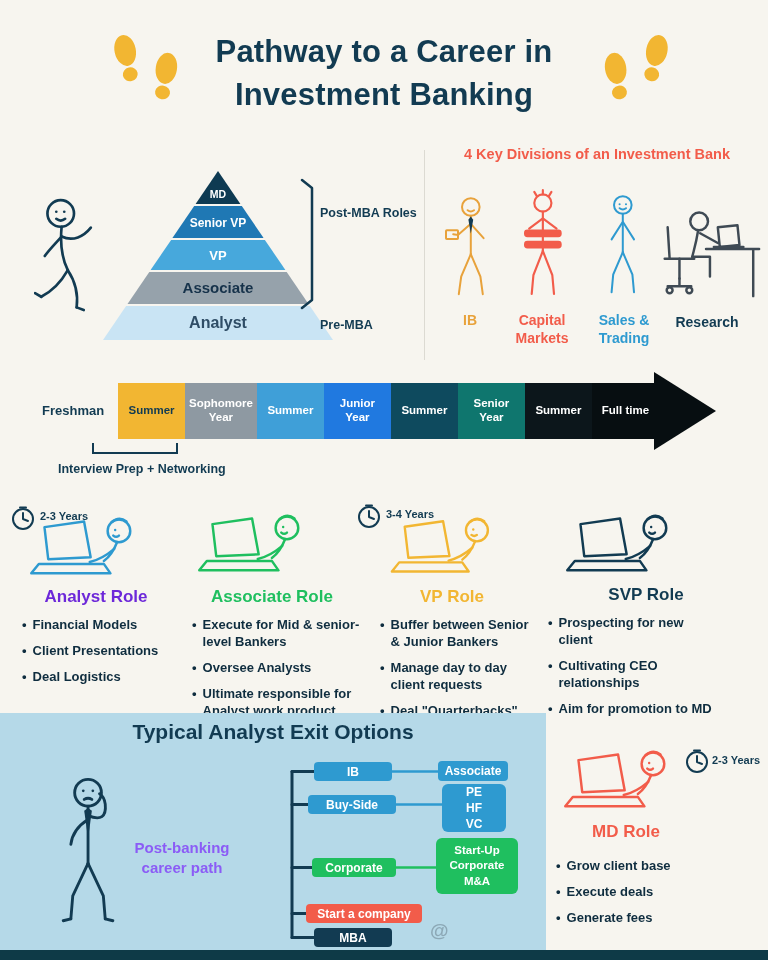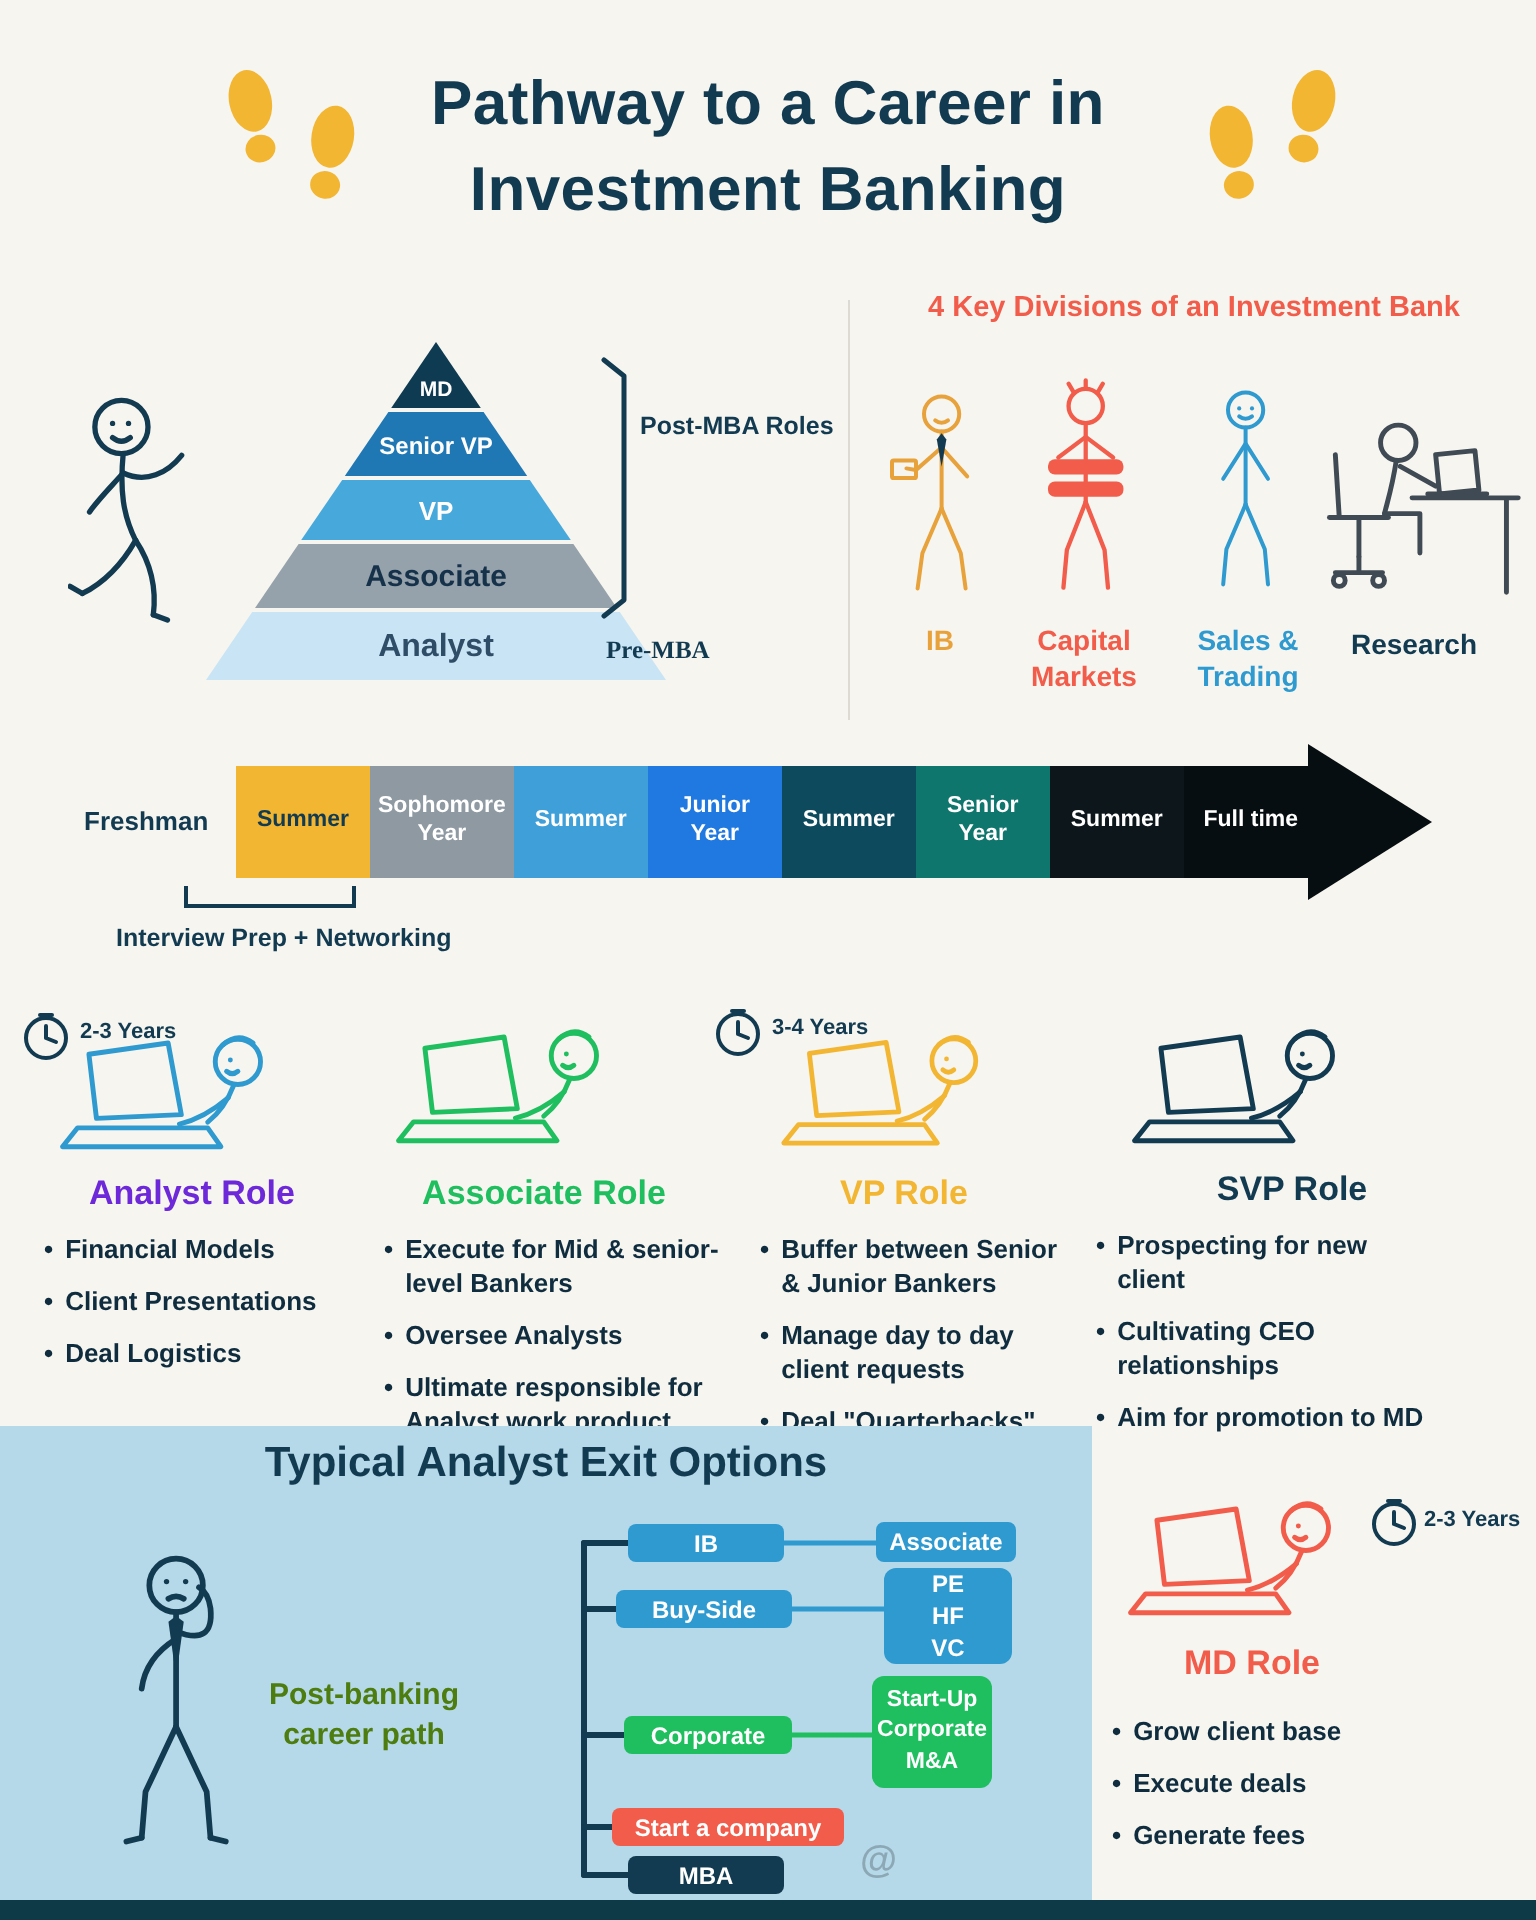--- a/index.html
+++ b/index.html
@@ -32,21 +32,21 @@
   
   .role-title{font-size:17px;font-weight:800;text-align:center;}
   .years{font-size:11px;font-weight:700;color:#123b52;white-space:nowrap;}
   ul.bullets{list-style:none;}
   ul.bullets li{display:flex;gap:6px;margin-bottom:9px;font-weight:700;font-size:13px;color:#0f2d3f;line-height:1.3;}
   ul.bullets li::before{content:"\2022";font-weight:900;color:#0f2d3f;}
 
   
   .exit-panel{width:546px;height:238px;}
   .exit-title{width:546px;text-align:center;font-size:21px;font-weight:800;color:#123b52;}
-  .side-label{font-size:15px;font-weight:800;text-align:center;color:#4d7c0f;line-height:1.35;}
+  .side-label{font-size:15px;font-weight:800;text-align:center;color:#8b5cf6;line-height:1.35;}
   .pill{position:absolute;height:19px;border-radius:4px;color:#fff;font-weight:700;font-size:12px;
         display:flex;align-items:center;justify-content:center;padding:0 6px;}
   .multi-box{position:absolute;border-radius:6px;color:#fff;font-weight:700;font-size:12px;
         display:flex;flex-direction:column;align-items:center;justify-content:center;line-height:1.35;text-align:center;}
 
   .watermark{font-size:19px;font-weight:700;color:#5c6f7b;opacity:.45;}
   .footer-bar{width:768px;height:10px;}
   .fig{display:block;}
 </style>
 </head>
@@ -130,21 +130,21 @@
     <text x="115" y="57" text-anchor="middle" font-size="12" font-weight="600" fill="#ffffff">Senior VP</text>
     <text x="115" y="90" text-anchor="middle" font-size="13" font-weight="600" fill="#ffffff">VP</text>
     <text x="115" y="123" text-anchor="middle" font-size="15" font-weight="600" fill="#16324a">Associate</text>
     <text x="115" y="158" text-anchor="middle" font-size="16" font-weight="600" fill="#2f4d66">Analyst</text>
   </svg>
 
   <svg class="abs fig" style="left:300px;top:178px" width="16" height="132" viewBox="0 0 16 132">
     <path d="M2,2 L12,10 L12,122 L2,130" fill="none" stroke="#123b52" stroke-width="2.5" stroke-linecap="round" stroke-linejoin="round"></path>
   </svg>
   <div class="abs side-note" style="left: 320px; top: 206px; color: rgb(18, 59, 82);">Post-MBA Roles</div>
-  <div class="abs side-note" style="left: 303px; top: 318px; color: rgb(18, 59, 82); font-family: Liberation Serif, serif;">Pre-MBA</div>
+  <div class="abs side-note" style="left: 320px; top: 318px; color: rgb(18, 59, 82);">Pre-MBA</div>
 
   <div class="abs v-divider" style="left:424px;top:150px;height:210px"></div>
 
   <div class="abs div-title" style="left: 432px; top: 146px; width: 330px; color: rgb(242, 92, 74);">4 Key Divisions of an Investment Bank</div>
 
   <div class="abs" style="left: 442px; top: 188px; color: rgb(232, 162, 59);">
     <svg class="fig" width="56" height="118" viewBox="0 0 70 130" fill="none" stroke="currentColor" stroke-width="2.5" stroke-linecap="round">
       <circle cx="36" cy="15" r="11"></circle>
       <path d="M32,19 q4,3 8,0"></path>
       <path d="M36,26 L36,74"></path>
@@ -337,21 +337,21 @@
   <div class="pill" style="left: 438px; top: 761px; width: 70px; height: 20px; background: rgb(46, 154, 208);">Associate</div>
 
   <div class="pill" style="left: 308px; top: 795px; width: 88px; background: rgb(46, 154, 208);">Buy-Side</div>
   <div class="multi-box" style="left: 442px; top: 784px; width: 64px; height: 48px; background: rgb(46, 154, 208);">
     <div>PE</div>
     <div>HF</div>
     <div>VC</div>
   </div>
 
   <div class="pill" style="left: 312px; top: 858px; width: 84px; background: rgb(31, 191, 95);">Corporate</div>
-  <div class="multi-box" style="left: 436px; top: 838px; width: 60px; height: 56px; font-size: 11.5px; background: rgb(31, 191, 95);">
+  <div class="multi-box" style="left: 436px; top: 838px; width: 82px; height: 56px; font-size: 11.5px; background: rgb(31, 191, 95);">
     <div>Start-Up</div>
     <div>Corporate</div>
     <div>M&amp;A</div>
   </div>
 
   <div class="pill" style="left: 306px; top: 904px; width: 116px; background: rgb(242, 92, 74);">Start a company</div>
   <div class="pill" style="left: 314px; top: 928px; width: 78px; background: rgb(18, 59, 82);">MBA</div>
 
   <div class="abs watermark" style="left:430px;top:920px">@</div>
 

